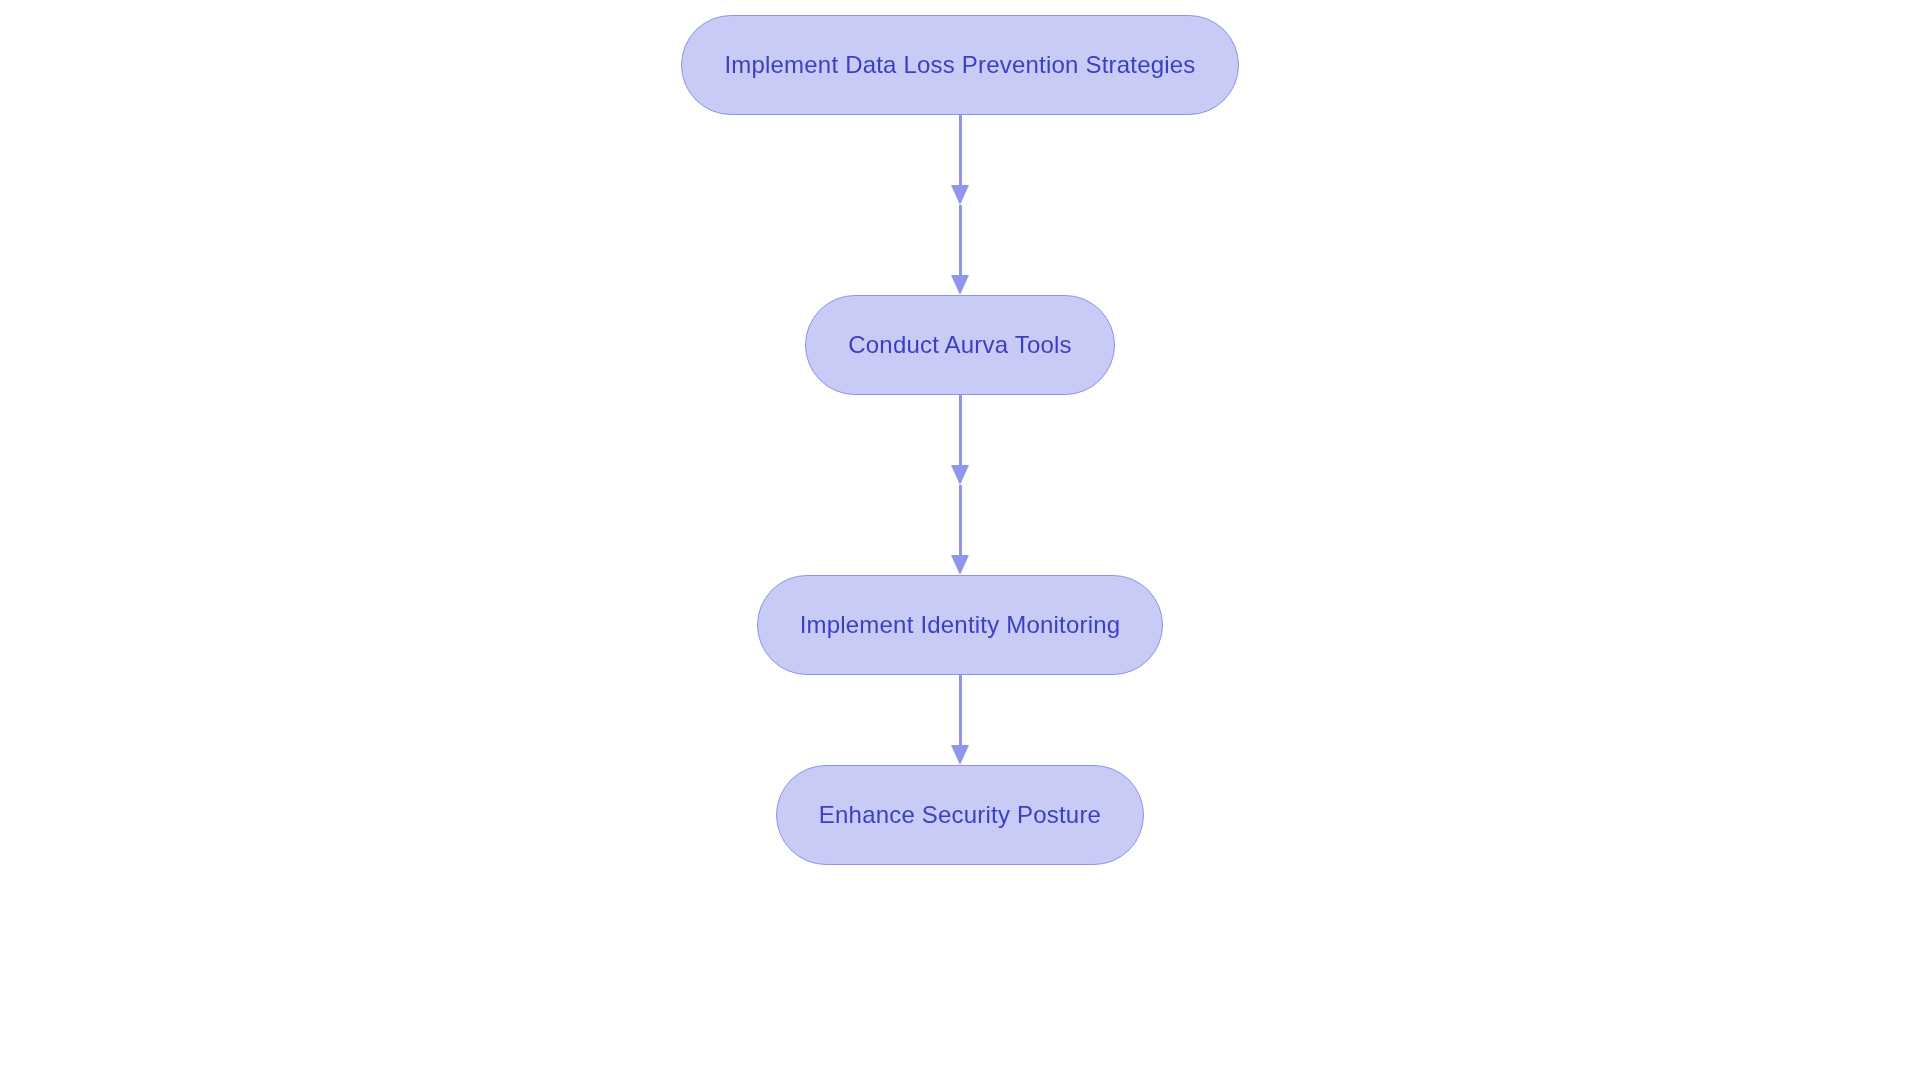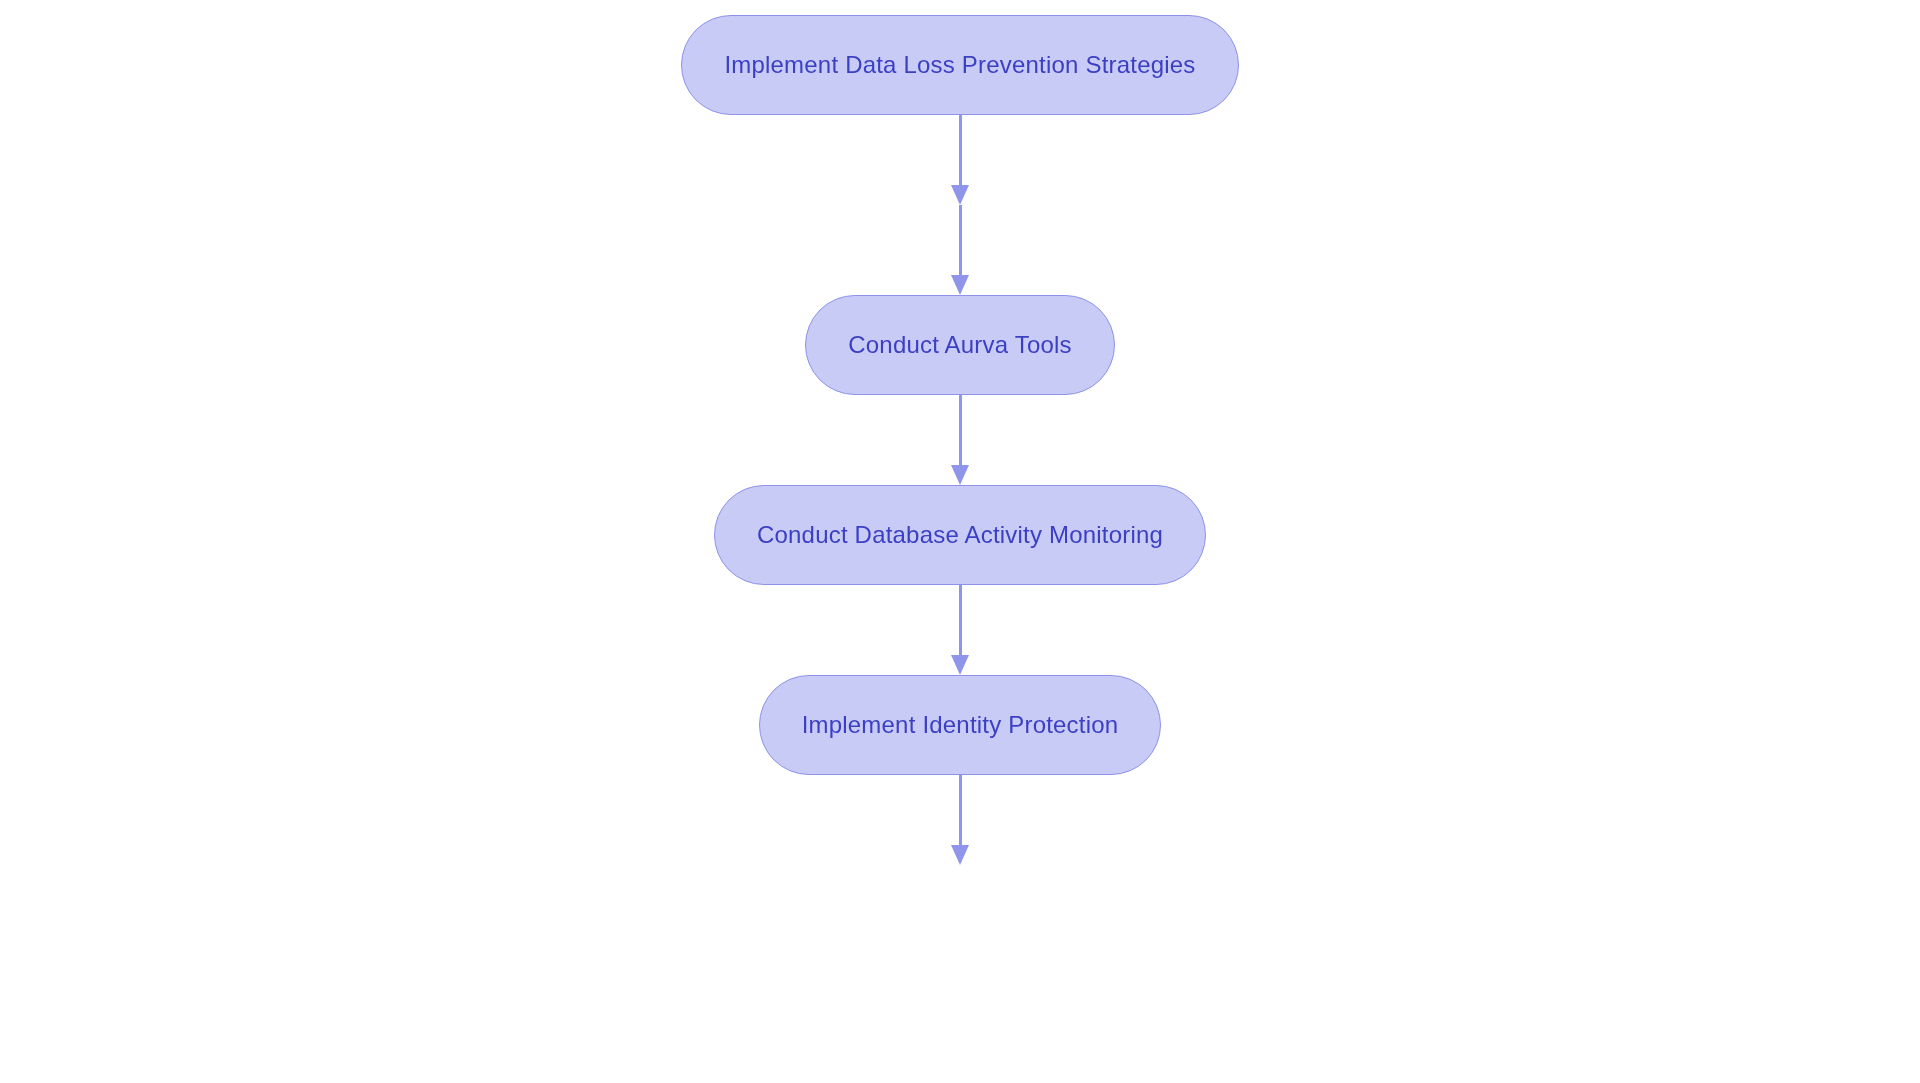--- a/index.html
+++ b/index.html
@@ -85,32 +85,32 @@
 
   <div class="flow-node">
     <span class="node-label">Conduct Aurva Tools</span>
   </div>
 
   <div class="flow-arrow">
     <div class="arrow-line"></div>
     <div class="arrow-head"></div>
   </div>
 
+
+  <div class="flow-arrow">
+    <div class="arrow-line"></div>
+    <div class="arrow-head"></div>
+  </div>
+
   <div class="flow-node">
-    <span class="node-label">Conduct Database Activity Monitoring</span>
+    <span class="node-label">Implement Identity Monitoring</span>
   </div>
 
   <div class="flow-arrow">
     <div class="arrow-line"></div>
     <div class="arrow-head"></div>
   </div>
 
   <div class="flow-node">
-    <span class="node-label">Implement Identity Protection</span>
+    <span class="node-label">Enhance Security Posture</span>
   </div>
-
-  <div class="flow-arrow">
-    <div class="arrow-line"></div>
-    <div class="arrow-head"></div>
-  </div>
-
 
 </div>
 
 </body></html>

